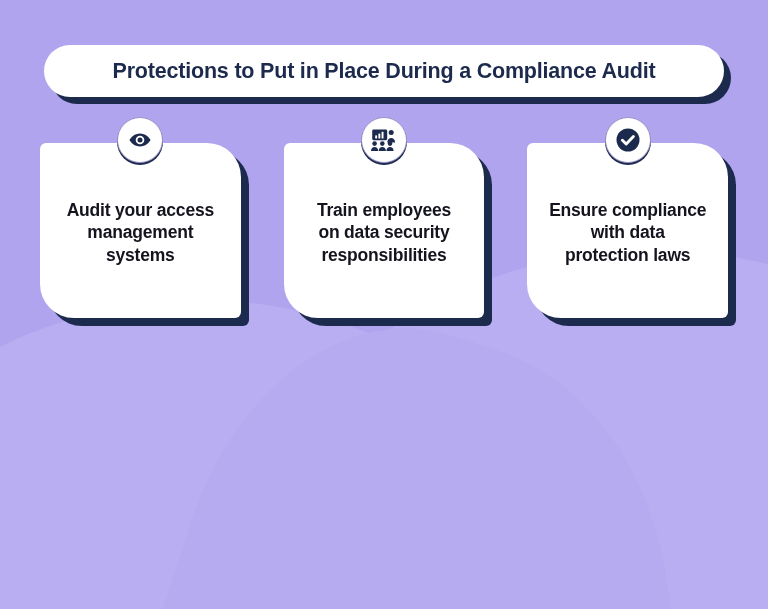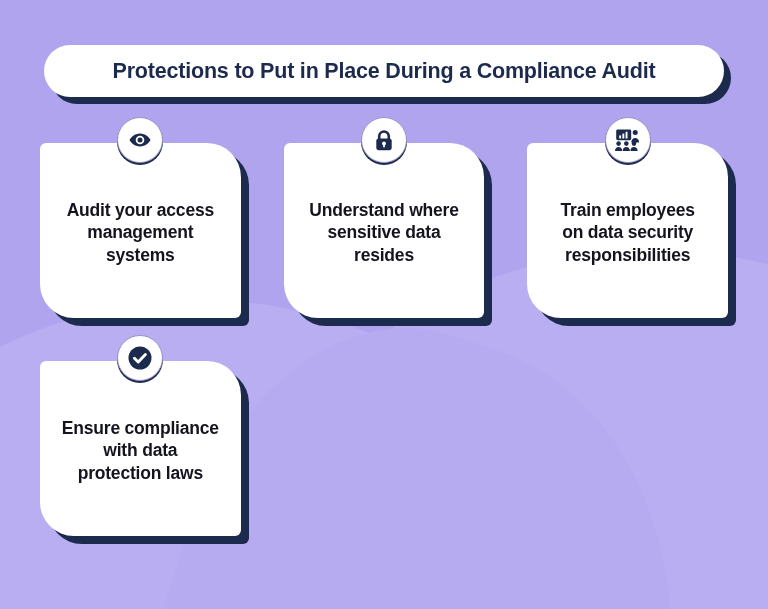--- a/index.html
+++ b/index.html
@@ -205,37 +205,20 @@
       <div class="icon-badge-shadow"></div>
       <div class="icon-badge">
         <svg width="24" height="24" viewBox="0 0 24 24" aria-hidden="true">
           <path d="M12 5.5C6.8 5.5 2.7 9.4 1.5 12c1.2 2.6 5.3 6.5 10.5 6.5s9.3-3.9 10.5-6.5C21.3 9.4 17.2 5.5 12 5.5z" fill="#1c2a4d"></path>
           <circle cx="12" cy="12" r="4.3" fill="#ffffff"></circle>
           <circle cx="12" cy="12" r="2.5" fill="#1c2a4d"></circle>
         </svg>
       </div>
     </div>
 
-    <div class="card-slot">
-      <div class="card-shadow"></div>
-      <div class="card">
-        <span class="card-label">Understand where
-sensitive data
-resides</span>
-      </div>
-      <div class="icon-badge-shadow"></div>
-      <div class="icon-badge">
-        <svg width="22" height="23" viewBox="0 0 22 23" aria-hidden="true">
-          <path d="M6.2 10V7.3a4.8 4.8 0 0 1 9.6 0V10" fill="none" stroke="#1c2a4d" stroke-width="2.6"></path>
-          <rect x="3.3" y="9.6" width="15.4" height="11.6" rx="2.6" fill="#1c2a4d"></rect>
-          <circle cx="11" cy="14.4" r="1.9" fill="#ffffff"></circle>
-          <rect x="10.1" y="14.4" width="1.8" height="4" rx="0.9" fill="#ffffff"></rect>
-        </svg>
-      </div>
-    </div>
 
 
     <div class="card-slot">
       <div class="card-shadow"></div>
       <div class="card">
         <span class="card-label">Train employees
 on data security
 responsibilities</span>
       </div>
       <div class="icon-badge-shadow"></div>

